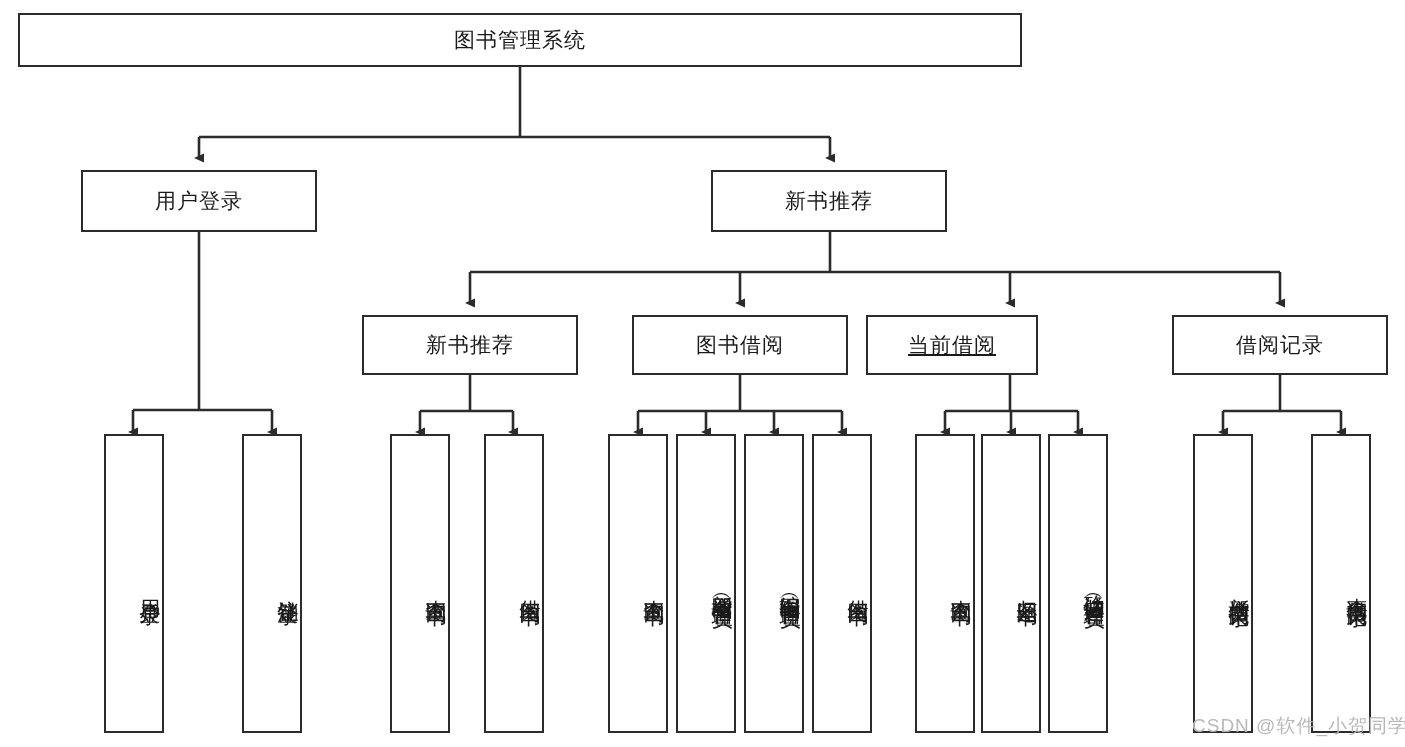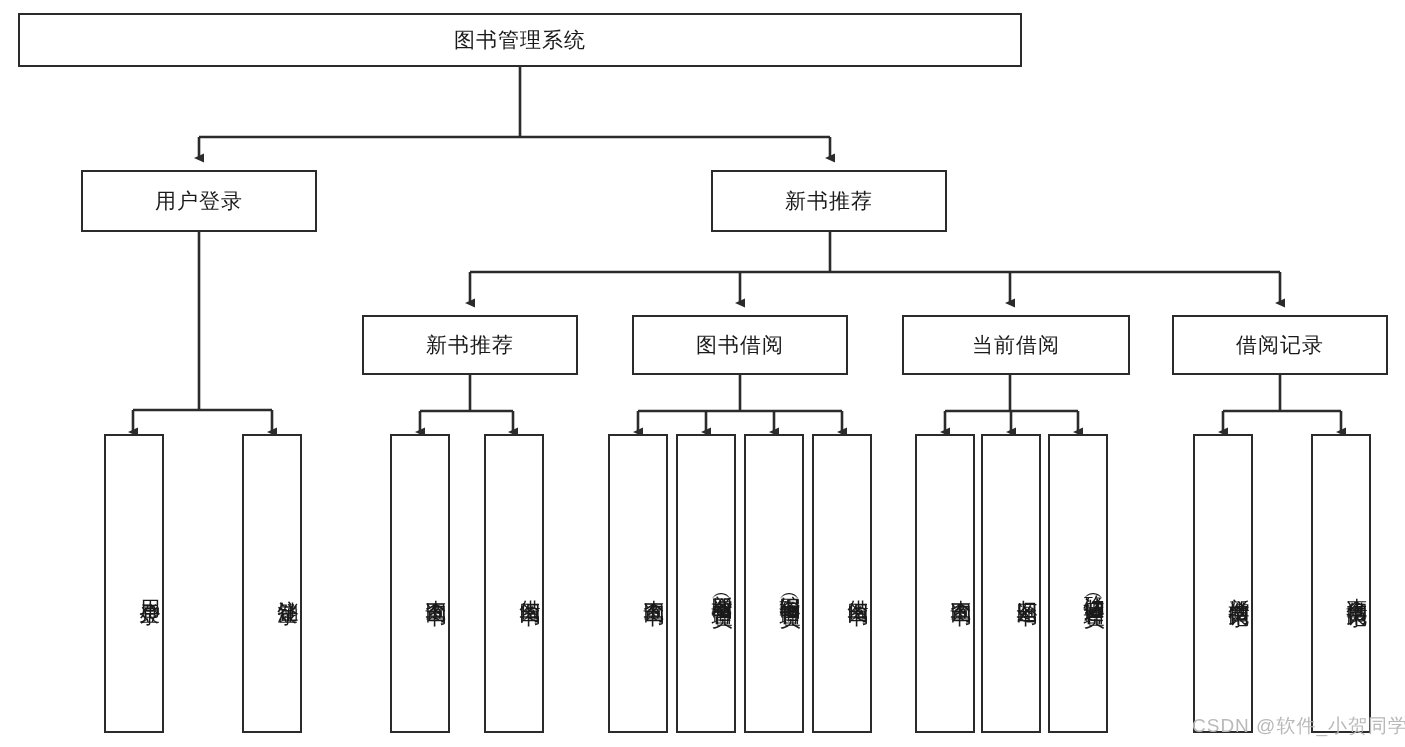--- a/index.html
+++ b/index.html
@@ -130,21 +130,21 @@
   <div class="node horiz" style="left:711px; top:170px; width:236px; height:62px;">
     <span class="label">新书推荐</span>
   </div>
 
   <div class="node horiz" style="left:362px; top:315px; width:216px; height:60px;">
     <span class="label">新书推荐</span>
   </div>
   <div class="node horiz" style="left:632px; top:315px; width:216px; height:60px;align-items:center;">
     <span class="label">图书借阅</span>
   </div>
-  <div class="node horiz" style="left:902px; top:315px; width:228px; height:60px;">
+  <div class="node horiz" style="left:866px; top:315px; width:172px; height:60px;text-decoration:underline;">
     <span class="label">当前借阅</span>
   </div>
   <div class="node horiz" style="left:1172px; top:315px; width:216px; height:60px;text-align:right;">
     <span class="label">借阅记录</span>
   </div>
 
   <div class="node vert" style="left:104px; top:434px; width:60px; height:299px;">
     <span class="label">用户登录</span>
   </div>
   <div class="node vert" style="left:242px; top:434px; width:60px; height:299px;">

